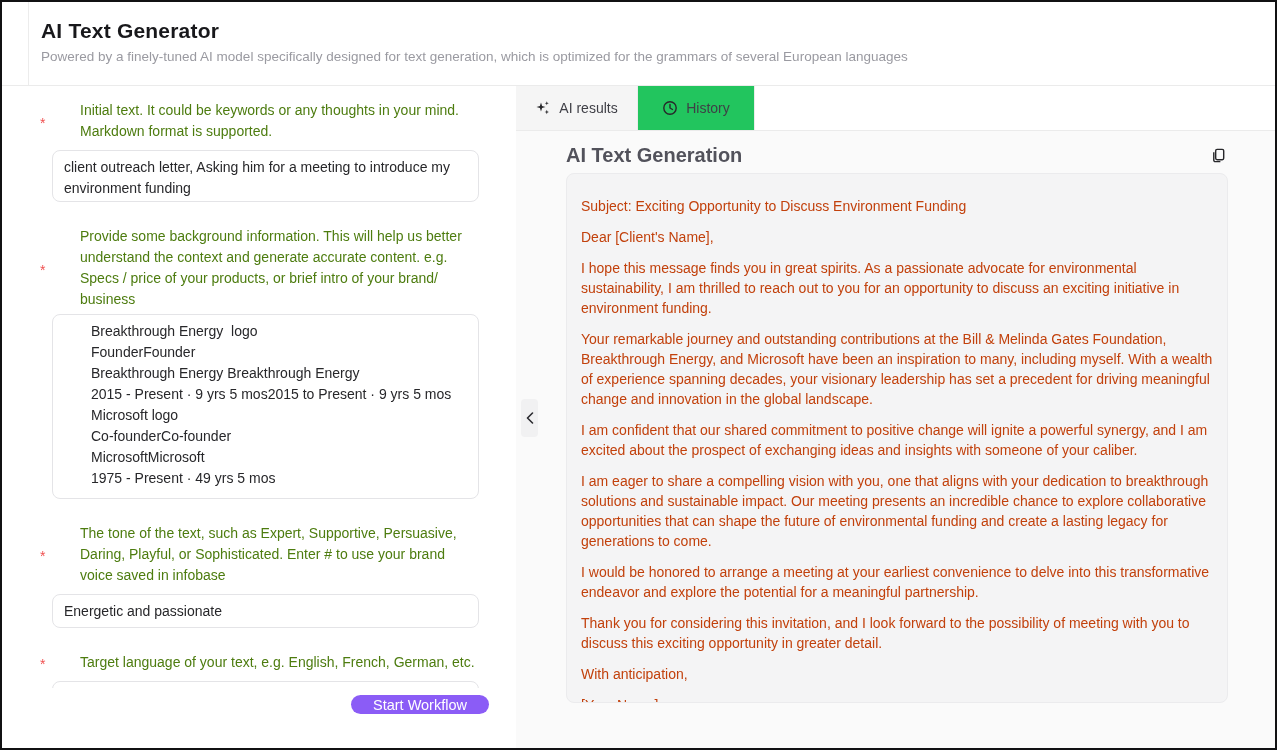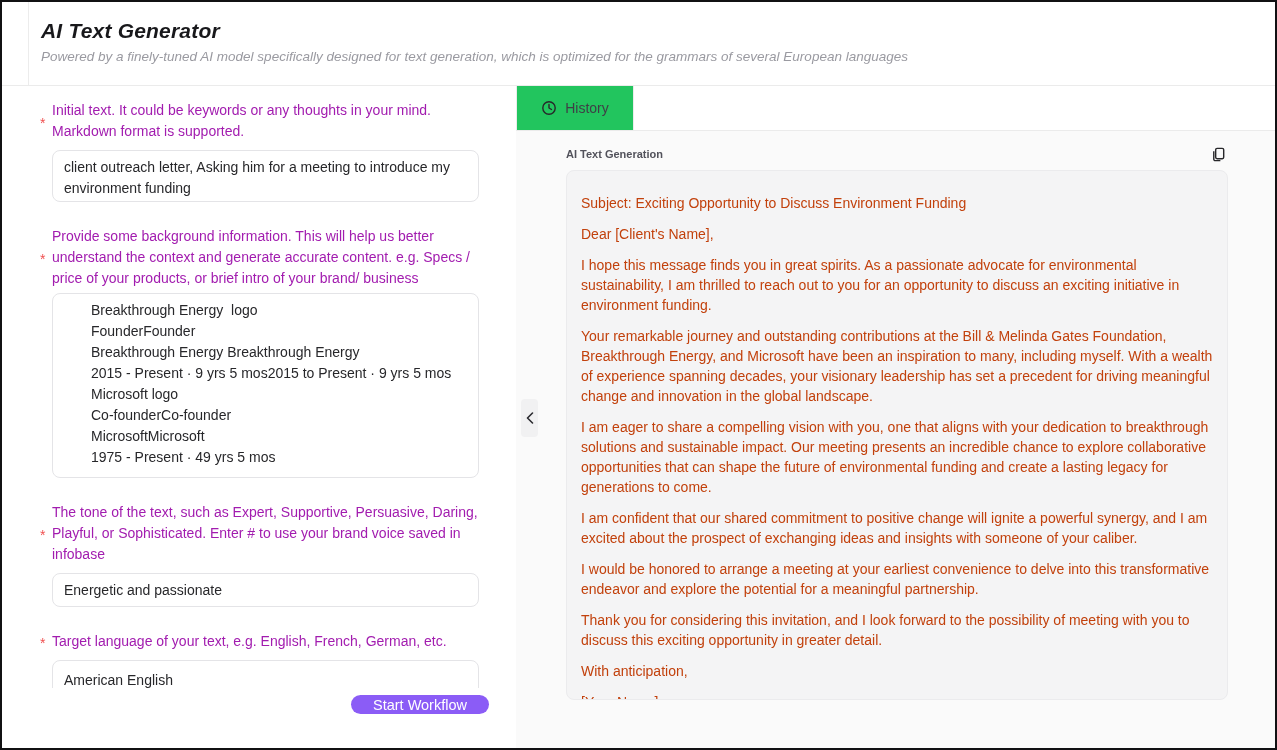--- a/index.html
+++ b/index.html
@@ -13,21 +13,20 @@
     background: #ffffff;
     overflow: hidden;
   }
 
   
   .header {
     position: relative;
     height: 84px;
     background: #ffffff;
     border-bottom: 1px solid #ebebeb;
-    font-style: italic;
   }
   .header-vline {
     position: absolute; left: 26px; top: 0; width: 1px; height: 83px;
     background: #ececec;
   }
   .page-title {
     padding: 17px 0 0 39px;
     font-size: 21px; font-weight: 700; color: #18181b;
     letter-spacing: 0.2px;
   }
@@ -45,21 +44,21 @@
     display: flex; flex-direction: column;
   }
   .form-scroll {
     height: 602px; overflow: hidden;
     padding: 14px 37px 0 38px;
   }
   .field { margin-bottom: 24px; }
   .field-label-row { display: flex; align-items: center; gap: 4px; }
   .req { color: #f04f4f; font-size: 14px; width: 8px; flex: 0 0 8px; padding-top: 3px; }
   .field-label {
-    font-size: 14px; line-height: 21px; color: #a21caf;
+    font-size: 14px; line-height: 21px; color: #4d7c0f; margin-left: 28px;
   }
   .ctrl {
     display: block; width: 427px; margin: 8px 0 0 12px;
     border: 1px solid #e4e4e7; border-radius: 8px;
     background: #ffffff; color: #27272a;
     font-family: "Liberation Sans", "DejaVu Sans", sans-serif;
     font-size: 14px; line-height: 21px;
     padding: 6px 11px; outline: none; resize: none;
   }
   textarea.ctrl { overflow: hidden; }
@@ -95,21 +94,21 @@
   .tab-plain {
     width: 118px; background: #22c55e;
     border-left: 1px solid #ebebeb; border-right: 1px solid #ebebeb;
   }
   .tab .ticon { display: inline-flex; width: 16px; height: 16px; }
 
   .result-head {
     display: flex; align-items: center; justify-content: space-between;
     margin: 13px 47px 0 50px;
   }
-  .result-title { font-size: 11px; font-weight: 700; color: #52525b; }
+  .result-title { font-size: 20px; font-weight: 700; color: #52525b; }
   .copy-btn {
     width: 20px; height: 20px; display: inline-flex;
     align-items: center; justify-content: center; cursor: pointer;
     background: transparent; border: none;
   }
 
   .result-card {
     margin: 6px 47px 0 50px; height: 530px;
     background: #f4f4f5; border: 1px solid #ebebed; border-radius: 8px;
     padding: 22px 14px; overflow: hidden;
@@ -185,20 +184,30 @@
       </div>
 
       <div class="form-footer">
         <button class="start-btn">Start Workflow</button>
       </div>
     </div>
 
     <div class="results-panel">
 
       <div class="tabbar">
+        <div class="tab tab-active">
+          <span class="ticon">
+            <svg viewBox="0 0 16 16" width="16" height="16" fill="#27272a">
+              <path d="M6 2.5 L7.1 5.9 L10.5 7 L7.1 8.1 L6 11.5 L4.9 8.1 L1.5 7 L4.9 5.9 Z"></path>
+              <path d="M11.8 1.2 L12.3 2.7 L13.8 3.2 L12.3 3.7 L11.8 5.2 L11.3 3.7 L9.8 3.2 L11.3 2.7 Z"></path>
+              <path d="M11.8 9.8 L12.4 11.4 L14 12 L12.4 12.6 L11.8 14.2 L11.2 12.6 L9.6 12 L11.2 11.4 Z"></path>
+            </svg>
+          </span>
+          <span>AI results</span>
+        </div>
         <div class="tab tab-plain">
           <span class="ticon">
             <svg viewBox="0 0 16 16" width="16" height="16" fill="none" stroke="#27272a" stroke-width="1.4">
               <circle cx="8" cy="8" r="6.2"></circle>
               <path d="M8 4.5 V8 L10.5 9.5" stroke-linecap="round" stroke-linejoin="round"></path>
             </svg>
           </span>
           <span>History</span>
         </div>
       </div>
@@ -211,22 +220,22 @@
             <path d="M4 5.5 V14 a1.5 1.5 0 0 0 1.5 1.5 H11"></path>
           </svg>
         </button>
       </div>
 
       <div class="result-card">
         <p>Subject: Exciting Opportunity to Discuss Environment Funding</p>
         <p>Dear [Client's Name],</p>
         <p>I hope this message finds you in great spirits. As a passionate advocate for environmental sustainability, I am thrilled to reach out to you for an opportunity to discuss an exciting initiative in environment funding.</p>
         <p>Your remarkable journey and outstanding contributions at the Bill &amp; Melinda Gates Foundation, Breakthrough Energy, and Microsoft have been an inspiration to many, including myself. With a wealth of experience spanning decades, your visionary leadership has set a precedent for driving meaningful change and innovation in the global landscape.</p>
+        <p>I am confident that our shared commitment to positive change will ignite a powerful synergy, and I am excited about the prospect of exchanging ideas and insights with someone of your caliber.</p>
         <p>I am eager to share a compelling vision with you, one that aligns with your dedication to breakthrough solutions and sustainable impact. Our meeting presents an incredible chance to explore collaborative opportunities that can shape the future of environmental funding and create a lasting legacy for generations to come.</p>
-        <p>I am confident that our shared commitment to positive change will ignite a powerful synergy, and I am excited about the prospect of exchanging ideas and insights with someone of your caliber.</p>
         <p>I would be honored to arrange a meeting at your earliest convenience to delve into this transformative endeavor and explore the potential for a meaningful partnership.</p>
         <p>Thank you for considering this invitation, and I look forward to the possibility of meeting with you to discuss this exciting opportunity in greater detail.</p>
         <p>With anticipation,</p>
         <p>[Your Name]</p>
       </div>
 
       <div class="collapse-handle">
         <svg viewBox="0 0 8 12" width="8" height="12" fill="none" stroke="#2b2b30" stroke-width="1.6" stroke-linecap="round" stroke-linejoin="round">
           <path d="M6.5 1 L1.5 6 L6.5 11"></path>
         </svg>

